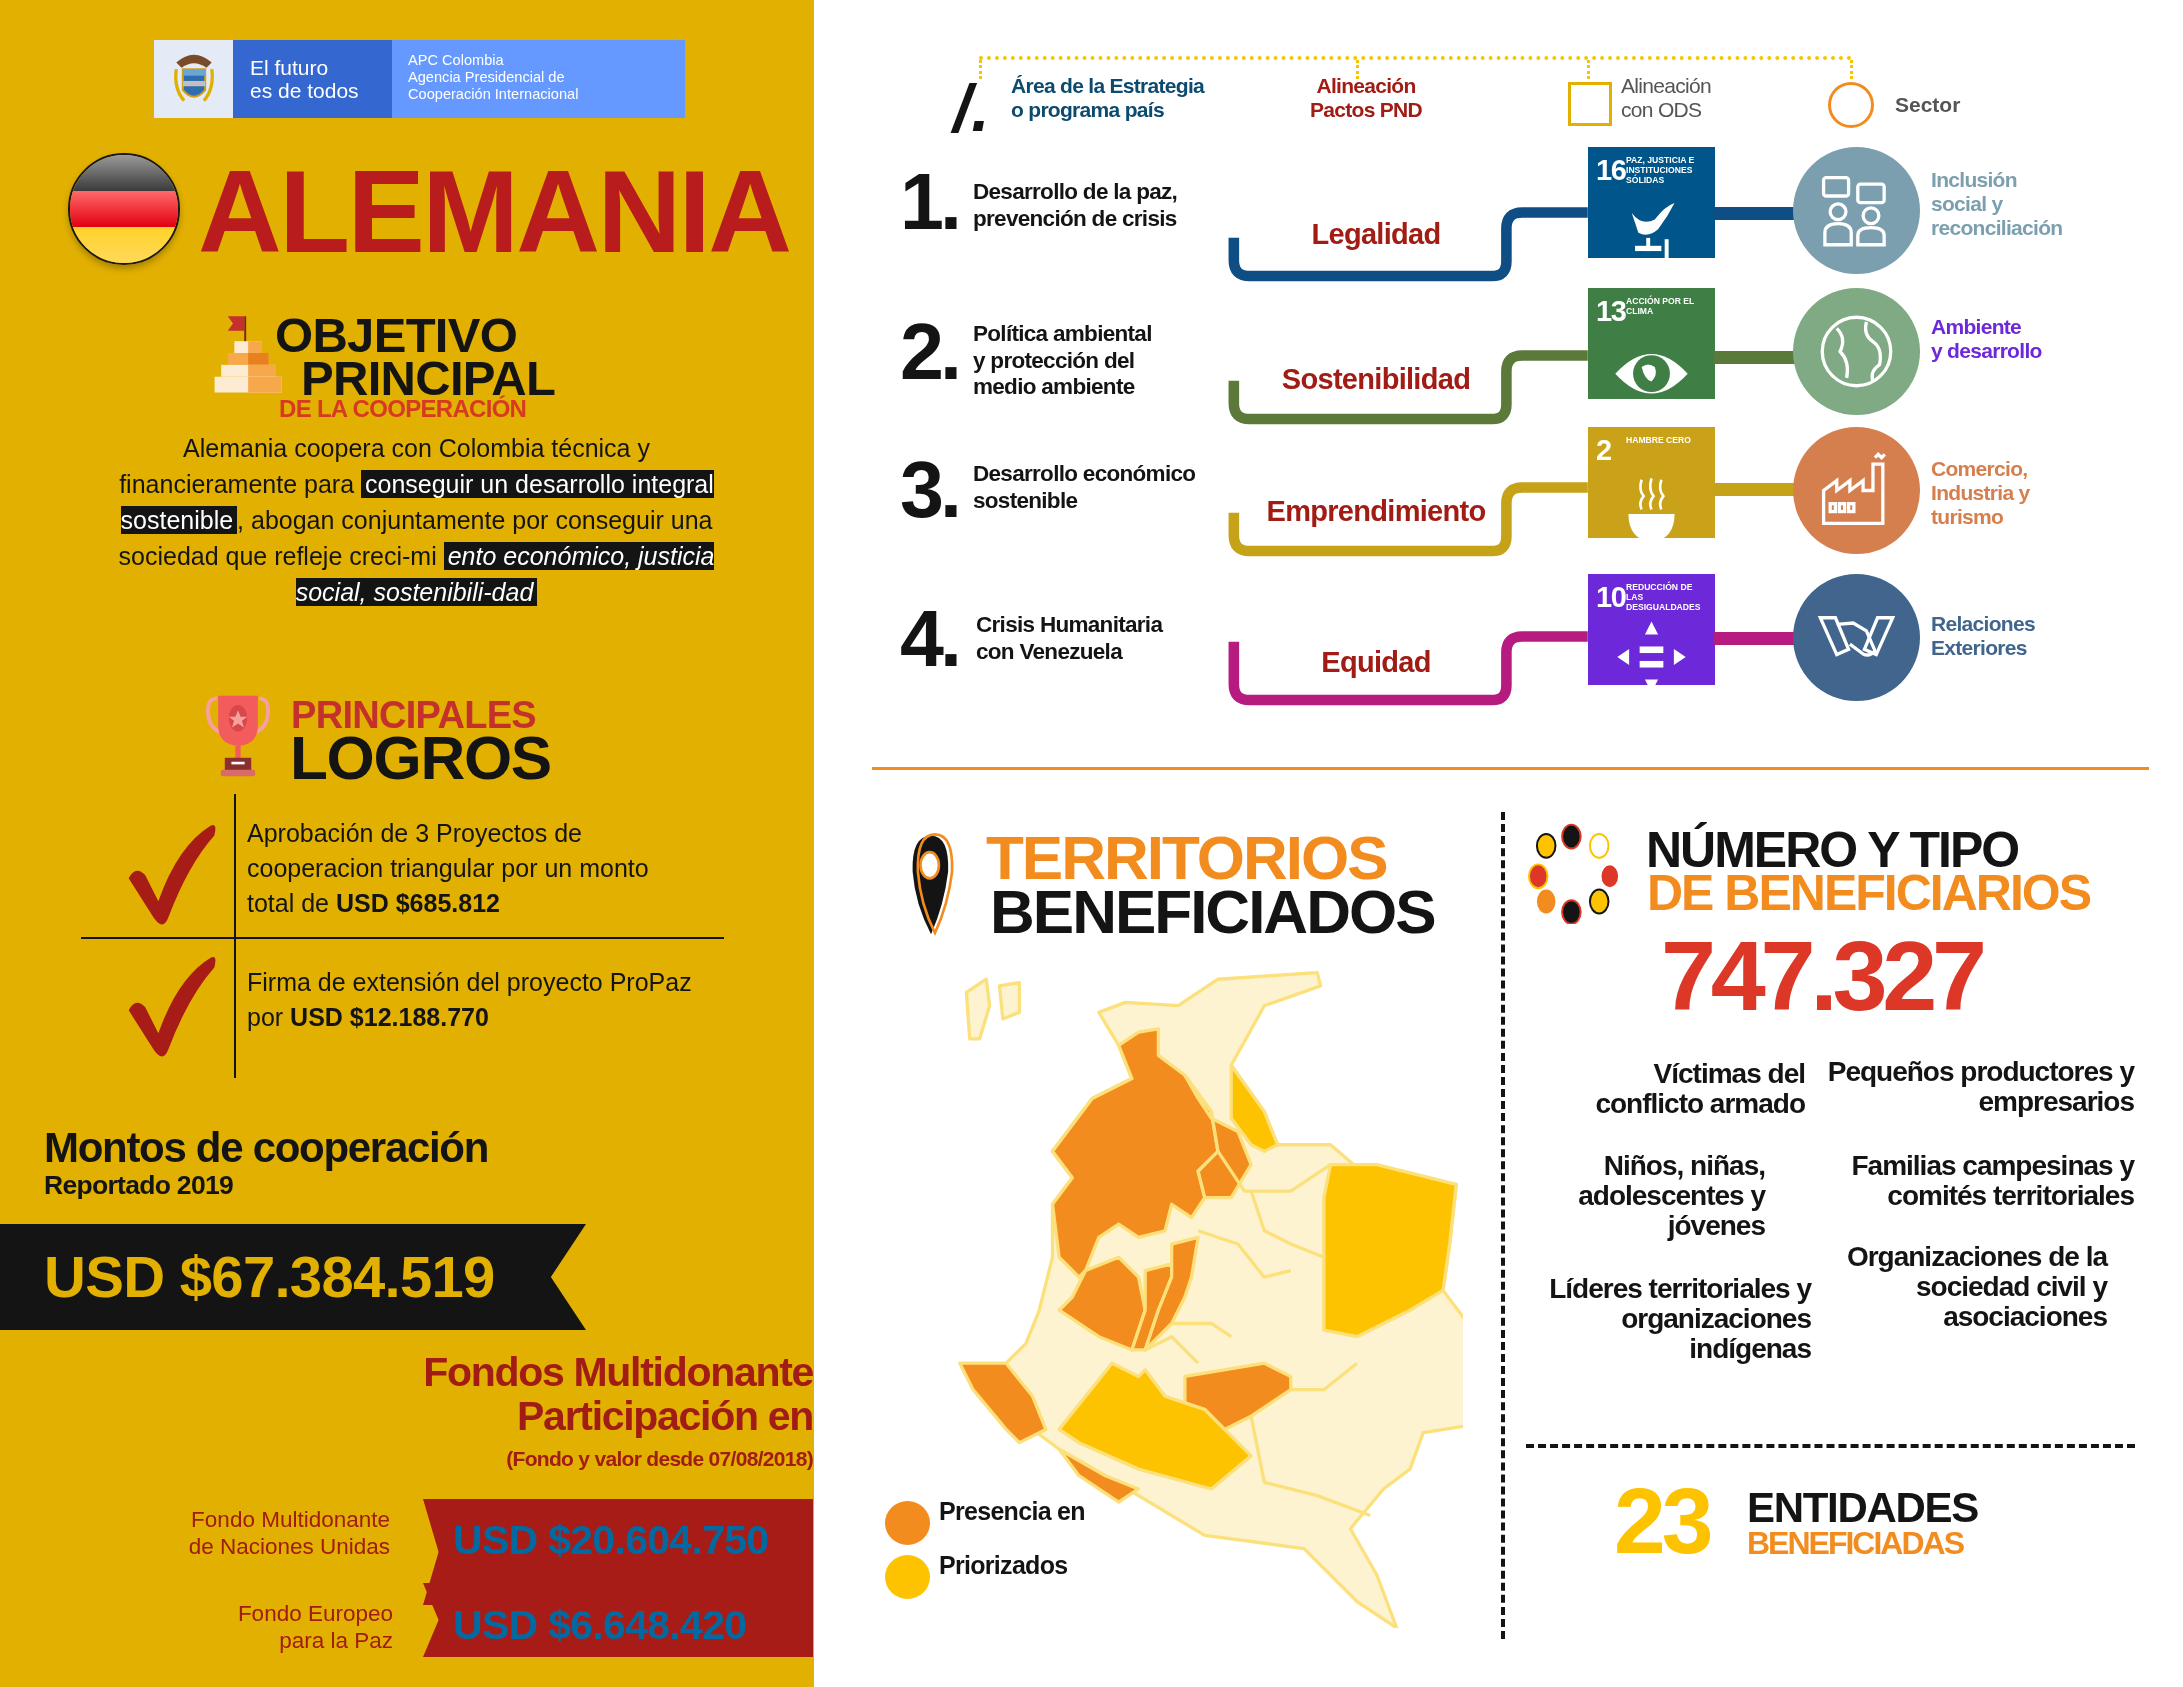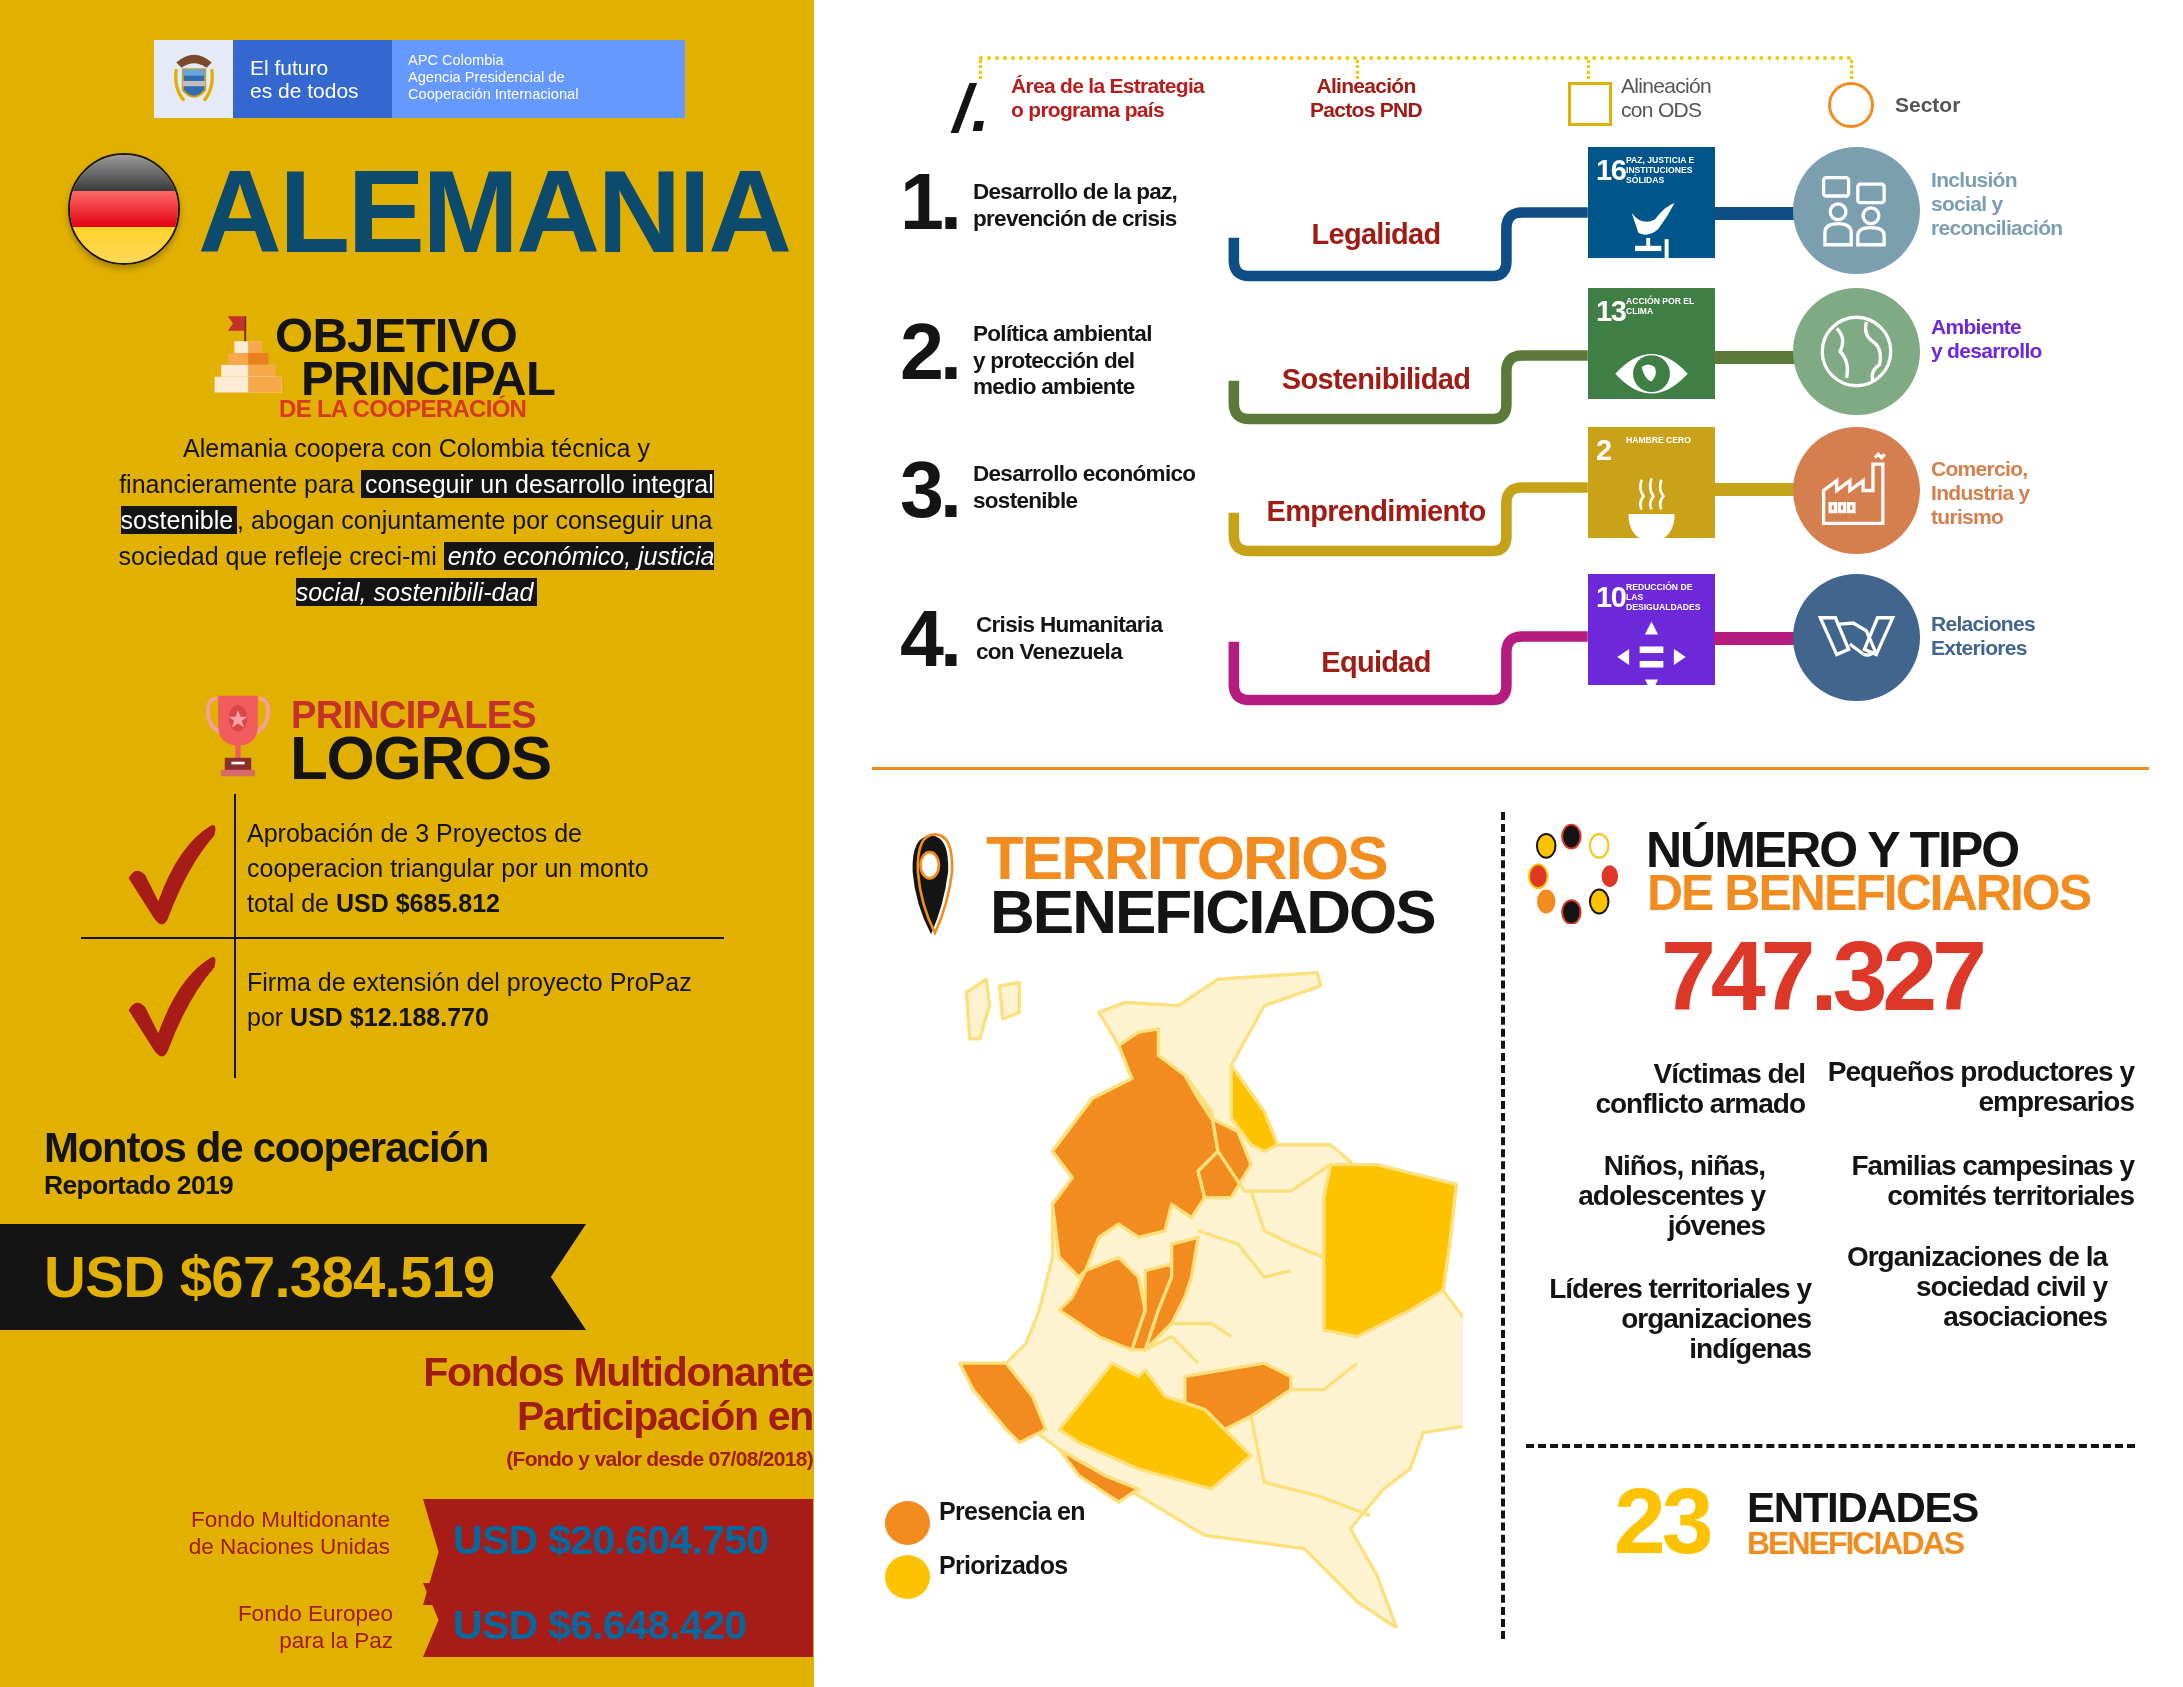--- a/index.html
+++ b/index.html
@@ -10,21 +10,21 @@
   
   #left { left: 0; top: 0; width: 814px; height: 1687px; background: #E2B000; }
 
   #logo { left: 154px; top: 40px; width: 531px; height: 78px; display: flex; }
   #logo .shield { width: 79px; background: #E4EAF6; display: flex; align-items: center; justify-content: center; }
   #logo .futuro { width: 159px; background: #3467CF; color: #fff; font-size: 21px; line-height: 22.5px; padding: 17px 0 0 17px; }
   #logo .apc { flex: 1; background: #6699FF; color: #fff; font-size: 14.6px; line-height: 17px; padding: 12px 0 0 16px; }
 
   #flag { left: 68px; top: 153px; width: 112px; height: 112px; border-radius: 50%; overflow: hidden; border: 2px solid #1a1a1a; box-shadow: 0 4px 6.6px rgba(0,0,0,.25); }
   #flag div { height: 33.34%; }
-  #title { left: 198px; top: 153px; font-size: 116px; line-height: 119px; font-weight: bold; color: #0c4a6e; letter-spacing: -2.6px; }
+  #title { left: 198px; top: 153px; font-size: 116px; line-height: 119px; font-weight: bold; color: #b91c1c; letter-spacing: -2.6px; }
 
   #obj-icon { left: 208px; top: 316px; width: 79px; height: 78px; }
   #obj-t1 { left: 275px; top: 311px; font-size: 49px; line-height: 48px; font-weight: bold; color: #141414; letter-spacing: -0.7px; }
   #obj-t2 { left: 301px; top: 354px; font-size: 49px; line-height: 48px; font-weight: bold; color: #141414; letter-spacing: -0.7px; }
   #obj-t3 { left: 279px; top: 396px; font-size: 24px; line-height: 25px; font-weight: bold; color: #D63A22; letter-spacing: -0.7px; }
 
   #obj-body { left: 99px; top: 430px; width: 635px; font-size: 25px; line-height: 36px; text-align: center; color: #141414; }
   .hl { background: #141414; color: #fff; padding: 0 4px; }
   .hl-i { background: #141414; color: #fff; padding: 0 4px; font-style: italic; }
 
@@ -46,21 +46,21 @@
   #part-t { right: 1370px; top: 1350px; text-align: right; font-size: 41px; line-height: 44px; font-weight: bold; color: #A01C14; letter-spacing: -1.3px; }
   #part-s { right: 1370px; top: 1446px; text-align: right; font-size: 21px; line-height: 26.5px; font-weight: bold; color: #A01C14; letter-spacing: -0.7px; }
   .fondo-label { position: absolute; text-align: right; font-size: 22.5px; line-height: 26.5px; color: #A01C14; }
   .fondo-bar { position: absolute; left: 423px; width: 390px; height: 106px; background: #A81C17; clip-path: polygon(0 0, 100% 0, 100% 100%, 0 100%, 4% 50%); }
   .fondo-val { position: absolute; font-size: 41px; line-height: 46px; font-weight: bold; color: #0369a1; letter-spacing: -0.7px; }
 
   
   #legend-dots { left: 979px; top: 56px; width: 873px; height: 2px; border-top: 4px dotted #F6C500; }
   .legend-tick { position: absolute; width: 0; height: 18.5px; border-left: 3.3px dotted #F6C500; top: 60px; }
   #legend-slash { left: 953px; top: 78px; font-size: 66px; line-height: 60px; font-weight: bold; color: #141414; font-style: italic; }
-  #legend-area { left: 1011px; top: 74px; font-size: 21px; line-height: 24px; font-weight: bold; color: #b91c1c; letter-spacing: -0.7px; }
+  #legend-area { left: 1011px; top: 74px; font-size: 21px; line-height: 24px; font-weight: bold; color: #0c4a6e; letter-spacing: -0.7px; }
   #legend-pnd { left: 1310px; top: 74px; font-size: 21px; line-height: 24px; font-weight: bold; color: #A01C14; text-align: center; letter-spacing: -0.7px; }
   #legend-ods-box { left: 1568px; top: 82px; width: 44px; height: 44px; border: 3.3px solid #E2B000; }
   #legend-ods { left: 1621px; top: 74px; font-size: 21px; line-height: 24px; color: #555; letter-spacing: -0.7px; }
   #legend-sector-circle { left: 1828px; top: 82px; width: 46px; height: 46px; border-radius: 50%; border: 3.3px solid #F28C1E; }
   #legend-sector { left: 1895px; top: 93px; font-size: 21px; line-height: 24px; font-weight: bold; color: #555; }
 
   .row-num { position: absolute; left: 900px; font-size: 79px; line-height: 79px; font-weight: bold; color: #141414; letter-spacing: -4px; }
   .row-title { position: absolute; left: 973px; font-size: 22.5px; line-height: 26.5px; font-weight: bold; color: #141414; letter-spacing: -0.7px; }
   .pipe { position: absolute; left: 1227px; width: 361px; height: 86px; }
   .pnd-label { position: absolute; width: 238px; left: 1257px; text-align: center; font-size: 29px; line-height: 33px; font-weight: bold; color: #A01C14; letter-spacing: -0.7px; }

